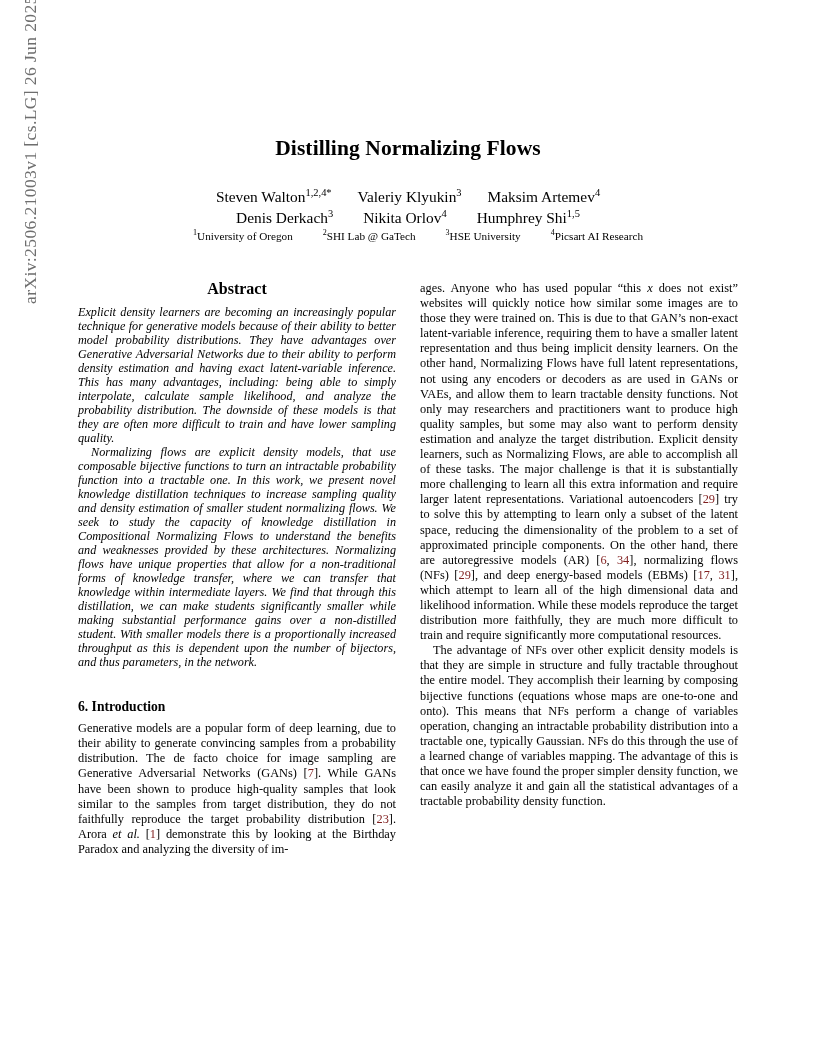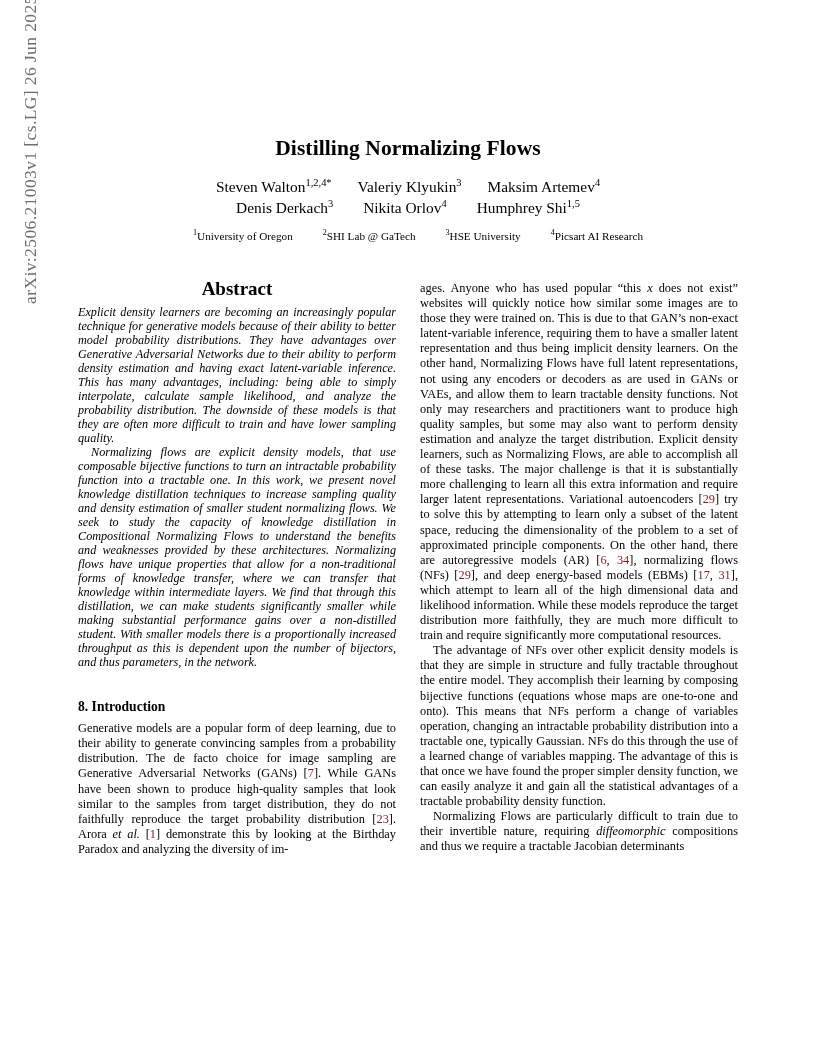--- a/index.html
+++ b/index.html
@@ -55,21 +55,21 @@
     width: 660px;
     text-align: center;
     font-size: 21.5px;
     font-weight: bold;
     letter-spacing: 0.1px;
   }
 
   #authors {
     position: absolute;
     left: 78px;
-    top: 176px;
+    top: 186px;
     width: 660px;
     text-align: center;
     font-size: 15.4px;
     line-height: 21px;
   }
   .author-row {
     display: block;
     white-space: nowrap;
   }
   .author {
@@ -104,21 +104,21 @@
   #col-left  { left: 78px; }
   #col-right { left: 420px; }
 
   h2.section-head {
     font-size: 13.6px;
     font-weight: bold;
     margin: 0 0 7px 0;
     text-align: left;
   }
   .abstract-head {
-    font-size: 19px;
+    font-size: 16px;
     font-weight: bold;
     text-align: center;
     margin: 0 0 9px 0;
   }
   p.para {
     margin: 0;
     text-indent: 13px;
     text-align: justify;
     hyphens: none;
   }
@@ -159,26 +159,25 @@
 
   <div class="column" id="col-left">
     <div class="abstract-head">Abstract</div>
     <div class="abstract-body">
       <p class="para noindent">Explicit density learners are becoming an increasingly popular technique for generative models because of their ability to better model probability distributions. They have advantages over Generative Adversarial Networks due to their ability to perform density estimation and having exact latent-variable inference. This has many advantages, including: being able to simply interpolate, calculate sample likelihood, and analyze the probability distribution. The downside of these models is that they are often more difficult to train and have lower sampling quality.</p>
       <p class="para">Normalizing flows are explicit density models, that use composable bijective functions to turn an intractable probability function into a tractable one. In this work, we present novel knowledge distillation techniques to increase sampling quality and density estimation of smaller student normalizing flows. We seek to study the capacity of knowledge distillation in Compositional Normalizing Flows to understand the benefits and weaknesses provided by these architectures. Normalizing flows have unique properties that allow for a non-traditional forms of knowledge transfer, where we can transfer that knowledge within intermediate layers. We find that through this distillation, we can make students significantly smaller while making substantial performance gains over a non-distilled student. With smaller models there is a proportionally increased throughput as this is dependent upon the number of bijectors, and thus parameters, in the network.</p>
     </div>
 
     <div class="spacer-intro"></div>
 
-    <h2 class="section-head">8. Introduction</h2>
+    <h2 class="section-head">6. Introduction</h2>
 
     <p class="para noindent"><span>Generative models are a popular form of deep learning, due to their ability to generate convincing samples from a probability distribution. The de facto choice for image sampling are Generative Adversarial Networks (GANs) [</span><span class="cite">7</span><span>]. While GANs have been shown to produce high-quality samples that look similar to the samples from target distribution, they do not faithfully reproduce the target probability distribution [</span><span class="cite">23</span><span>]. Arora </span><span class="it">et al.</span><span> [</span><span class="cite">1</span><span>] demonstrate this by looking at the Birthday Paradox and analyzing the diversity of im-</span></p>
   </div>
 
   <div class="column" id="col-right">
     <p class="para noindent"><span>ages. Anyone who has used popular “this </span><span class="mathit">x</span><span> does not exist” websites will quickly notice how similar some images are to those they were trained on. This is due to that GAN’s non-exact latent-variable inference, requiring them to have a smaller latent representation and thus being implicit density learners. On the other hand, Normalizing Flows have full latent representations, not using any encoders or decoders as are used in GANs or VAEs, and allow them to learn tractable density functions. Not only may researchers and practitioners want to produce high quality samples, but some may also want to perform density estimation and analyze the target distribution. Explicit density learners, such as Normalizing Flows, are able to accomplish all of these tasks. The major challenge is that it is substantially more challenging to learn all this extra information and require larger latent representations. Variational autoencoders [</span><span class="cite">29</span><span>] try to solve this by attempting to learn only a subset of the latent space, reducing the dimensionality of the problem to a set of approximated principle components. On the other hand, there are autoregressive models (AR) [</span><span class="cite">6</span><span>, </span><span class="cite">34</span><span>], normalizing flows (NFs) [</span><span class="cite">29</span><span>], and deep energy-based models (EBMs) [</span><span class="cite">17</span><span>, </span><span class="cite">31</span><span>], which attempt to learn all of the high dimensional data and likelihood information. While these models reproduce the target distribution more faithfully, they are much more difficult to train and require significantly more computational resources.</span></p>
 
     <p class="para">The advantage of NFs over other explicit density models is that they are simple in structure and fully tractable throughout the entire model. They accomplish their learning by composing bijective functions (equations whose maps are one-to-one and onto). This means that NFs perform a change of variables operation, changing an intractable probability distribution into a tractable one, typically Gaussian. NFs do this through the use of a learned change of variables mapping. The advantage of this is that once we have found the proper simpler density function, we can easily analyze it and gain all the statistical advantages of a tractable probability density function.</p>
 
-    <p class="para"><span>Normalizing Flows are particularly difficult to train due to their invertible nature, requiring </span><span class="it">diffeomorphic</span><span> compositions and thus we require a tractable Jacobian determinants</span></p>
   </div>
 
 </div>
 
 </body></html>

